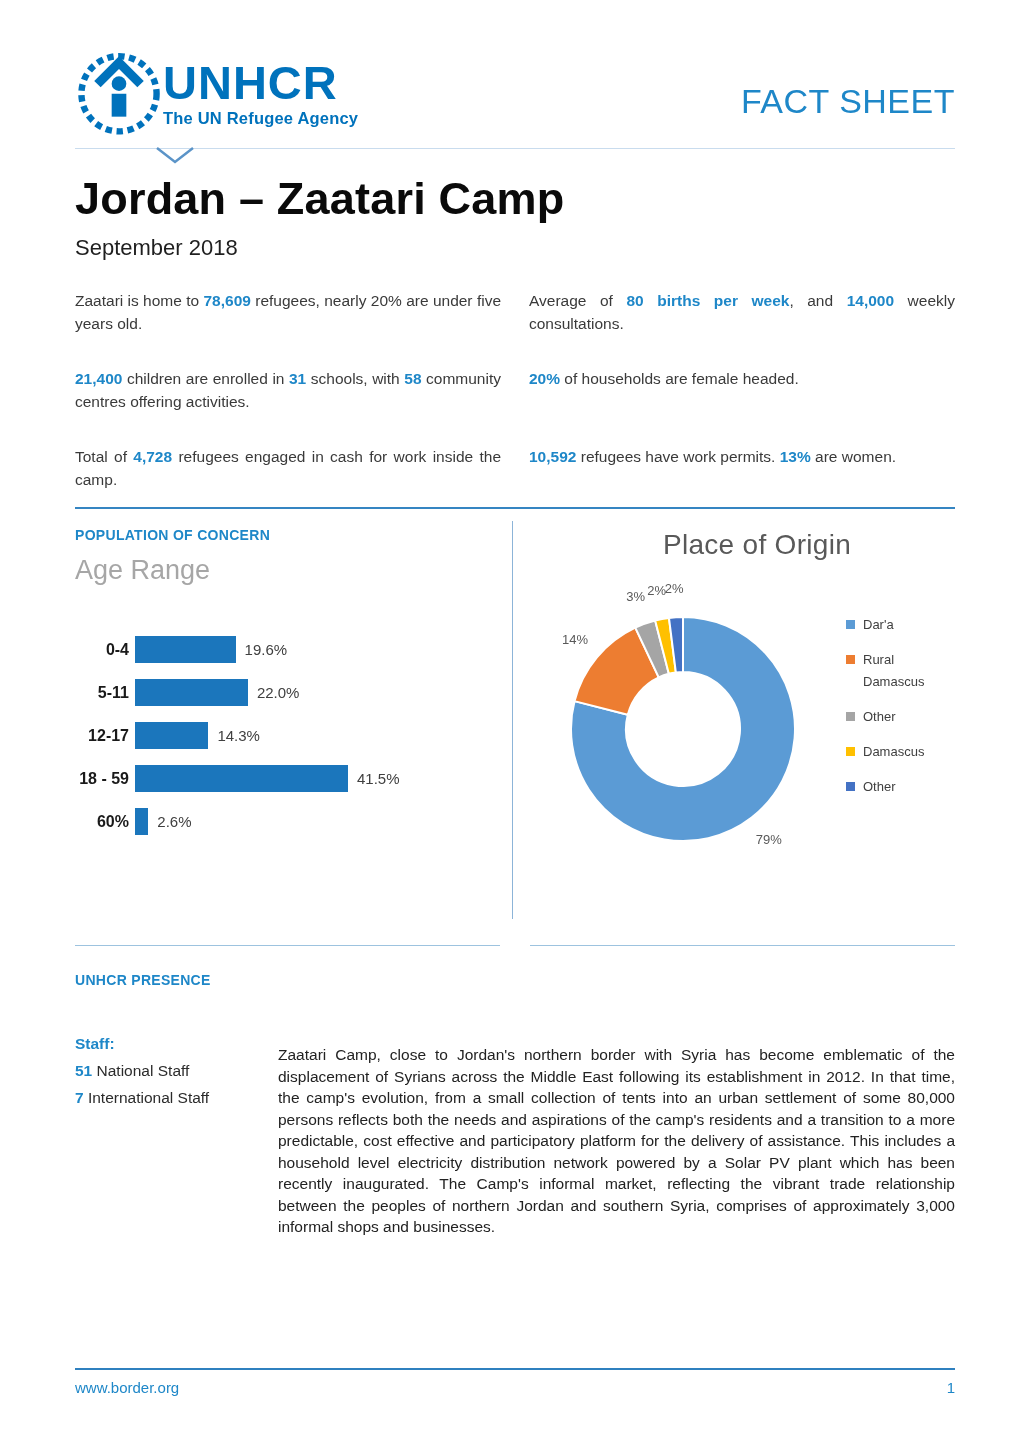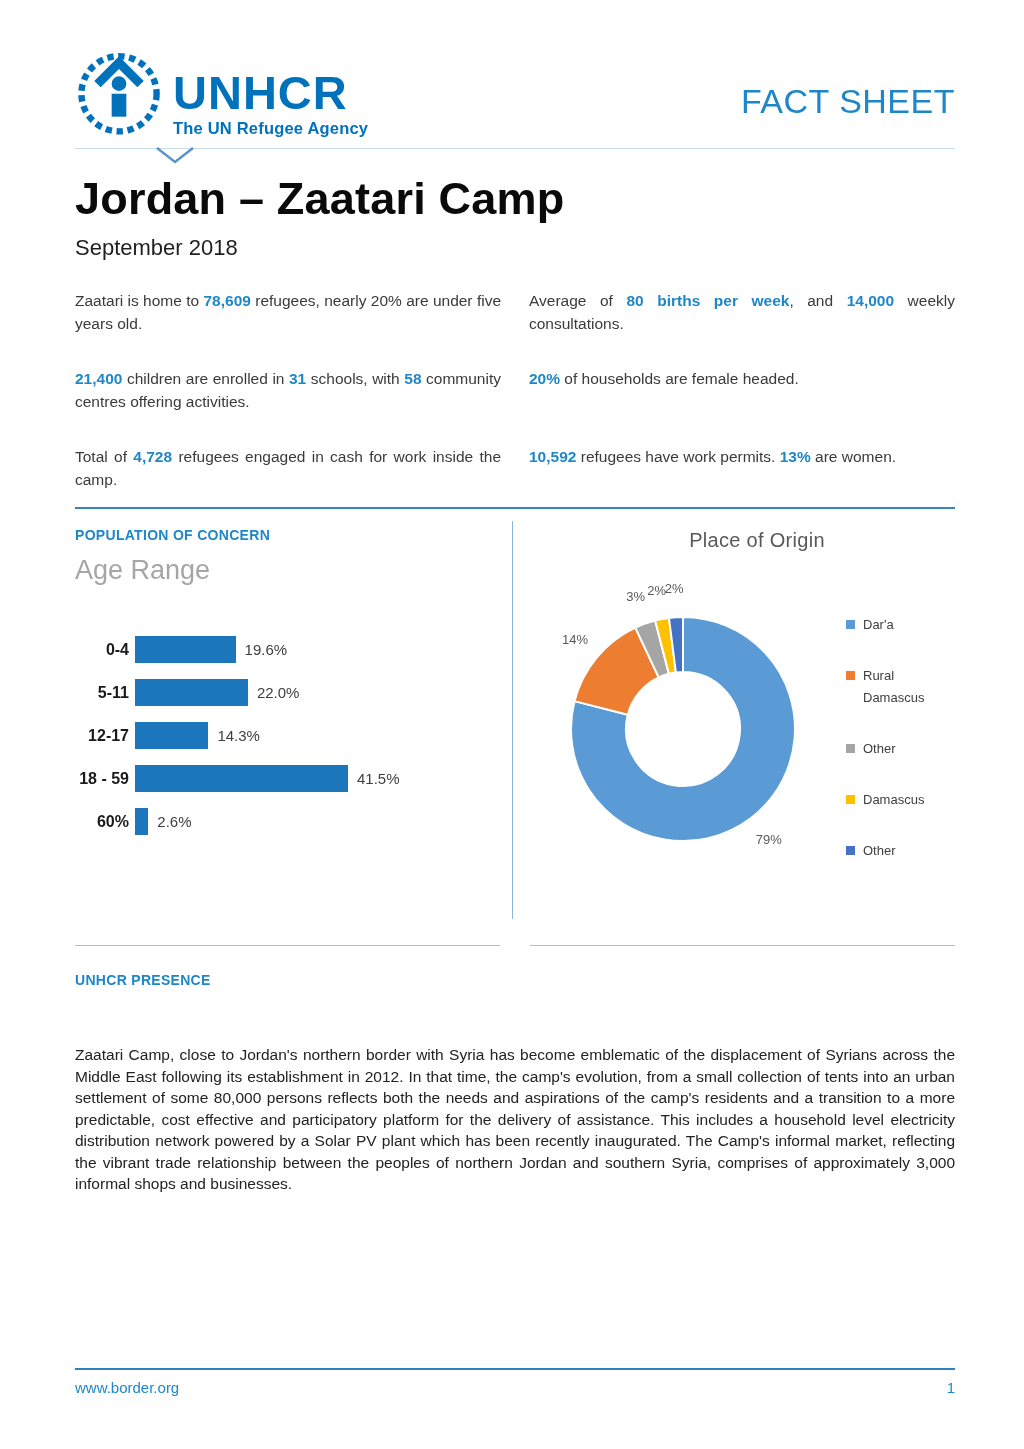--- a/index.html
+++ b/index.html
@@ -3,21 +3,21 @@
 <meta charset="utf-8">
 <style>
   * { margin:0; padding:0; box-sizing:border-box; }
   html,body { background:#ffffff; }
   body { font-family:"Liberation Sans", sans-serif; color:#2e2e2e; }
   .page { position:relative; width:1024px; height:1449px; background:#fff; overflow:hidden; }
   .content { margin:0 69px 0 75px; }
 
   
   .header { display:flex; justify-content:space-between; align-items:center; padding-top:44px; }
-  .logo { display:flex; align-items:flex-end; gap:10px; }
+  .logo { display:flex; align-items:center; }
   .logo-emblem { width:88px; height:94px; }
   .logo-textcol { padding-top:4px; }
   .logo-name { font-size:47px; font-weight:700; color:#0072bc; letter-spacing:1px; line-height:1.0; }
   .logo-tagline { font-size:16.5px; font-weight:700; color:#0072bc; margin-top:3px; letter-spacing:0.2px; }
   .fact-sheet { font-size:34px; color:#1e87c8; font-weight:500; letter-spacing:0.5px; margin-top:20px; }
   .header-rule { position:relative; margin-top:10px; border-top:1.5px solid #c9dcee; }
   .header-chevron { position:absolute; left:80px; top:-2px; width:40px; height:18px; }
 
   
   .doc-title { margin-top:24px; font-size:45px; font-weight:700; color:#0a0a0a; letter-spacing:0.2px; }
@@ -36,24 +36,24 @@
   .section-label { font-size:14px; font-weight:700; color:#1e87c8; letter-spacing:0.3px; }
   .gray-title { margin-top:12px; font-size:27px; color:#a6a6a6; }
   .v-divider { width:0; border-left:1.5px solid #8cb4d8; margin-top:12px; height:398px; }
   #bar-chart { margin-top:42px; }
   .bar-row { display:flex; align-items:center; height:43px; margin-left:2px; }
   .bar-cat { width:58px; text-align:right; padding-right:6px; font-size:16px; font-weight:700; color:#1a1a1a; }
   .bar { height:27px; }
   .bar-val { margin-left:9px; font-size:15px; color:#404040; }
 
   .charts-right { position:relative; flex:1; }
-  .donut-title { position:absolute; left:94px; top:20px; width:300px; text-align:center; font-size:20px; color:#595959; letter-spacing:0.3px; }
+  .donut-title { position:absolute; left:94px; top:20px; width:300px; text-align:center; font-size:28px; color:#595959; letter-spacing:0.3px; }
   #donut-svg { position:absolute; left:0; top:0; }
   .slice-label { font-family:"Liberation Sans",sans-serif; font-size:13px; fill:#595959; }
-  .donut-legend { position:absolute; left:333px; top:105px; width:98px; display:flex; flex-direction:column; gap:29px; }
+  .donut-legend { position:absolute; left:333px; top:105px; width:98px; display:flex; flex-direction:column; gap:13px; }
   .legend-item { display:flex; gap:8px; font-size:13px; color:#404040; line-height:22px; }
   .swatch { flex:0 0 auto; width:9px; height:9px; margin-top:6px; }
 
   .split-rules { display:flex; justify-content:space-between; }
   .split-rules .seg { width:48.3%; border-top:1.5px solid #9dc3df; }
 
   
   .presence { margin-top:26px; }
   .presence-body { display:flex; margin-top:42px; }
   .staff-col { width:203px; font-size:15.5px; line-height:27px; color:#2b2b2b; }
@@ -179,20 +179,25 @@
     </div>
 
     <div class="split-rules">
       <div class="seg"></div>
       <div class="seg"></div>
     </div>
 
     <div class="presence">
       <div class="section-label">UNHCR PRESENCE</div>
       <div class="presence-body">
+        <div class="staff-col">
+          <div class="staff-label">Staff:</div>
+          <div class="staff-line"><span class="em">51</span><span> National Staff</span></div>
+          <div class="staff-line"><span class="em">7</span><span> International Staff</span></div>
+        </div>
         <p class="presence-text">Zaatari Camp, close to Jordan's northern border with Syria has become emblematic of the displacement of Syrians across the Middle East following its establishment in 2012. In that time, the camp's evolution, from a small collection of tents into an urban settlement of some 80,000 persons reflects both the needs and aspirations of the camp's residents and a transition to a more predictable, cost effective and participatory platform for the delivery of assistance. This includes a household level electricity distribution network powered by a Solar PV plant which has been recently inaugurated. The Camp's informal market, reflecting the vibrant trade relationship between the peoples of northern Jordan and southern Syria, comprises of approximately 3,000 informal shops and businesses.</p>
       </div>
     </div>
 
   </div>
 
   <div class="footer">
     <a href="#">www.border.org</a>
     <span>1</span>
   </div>

